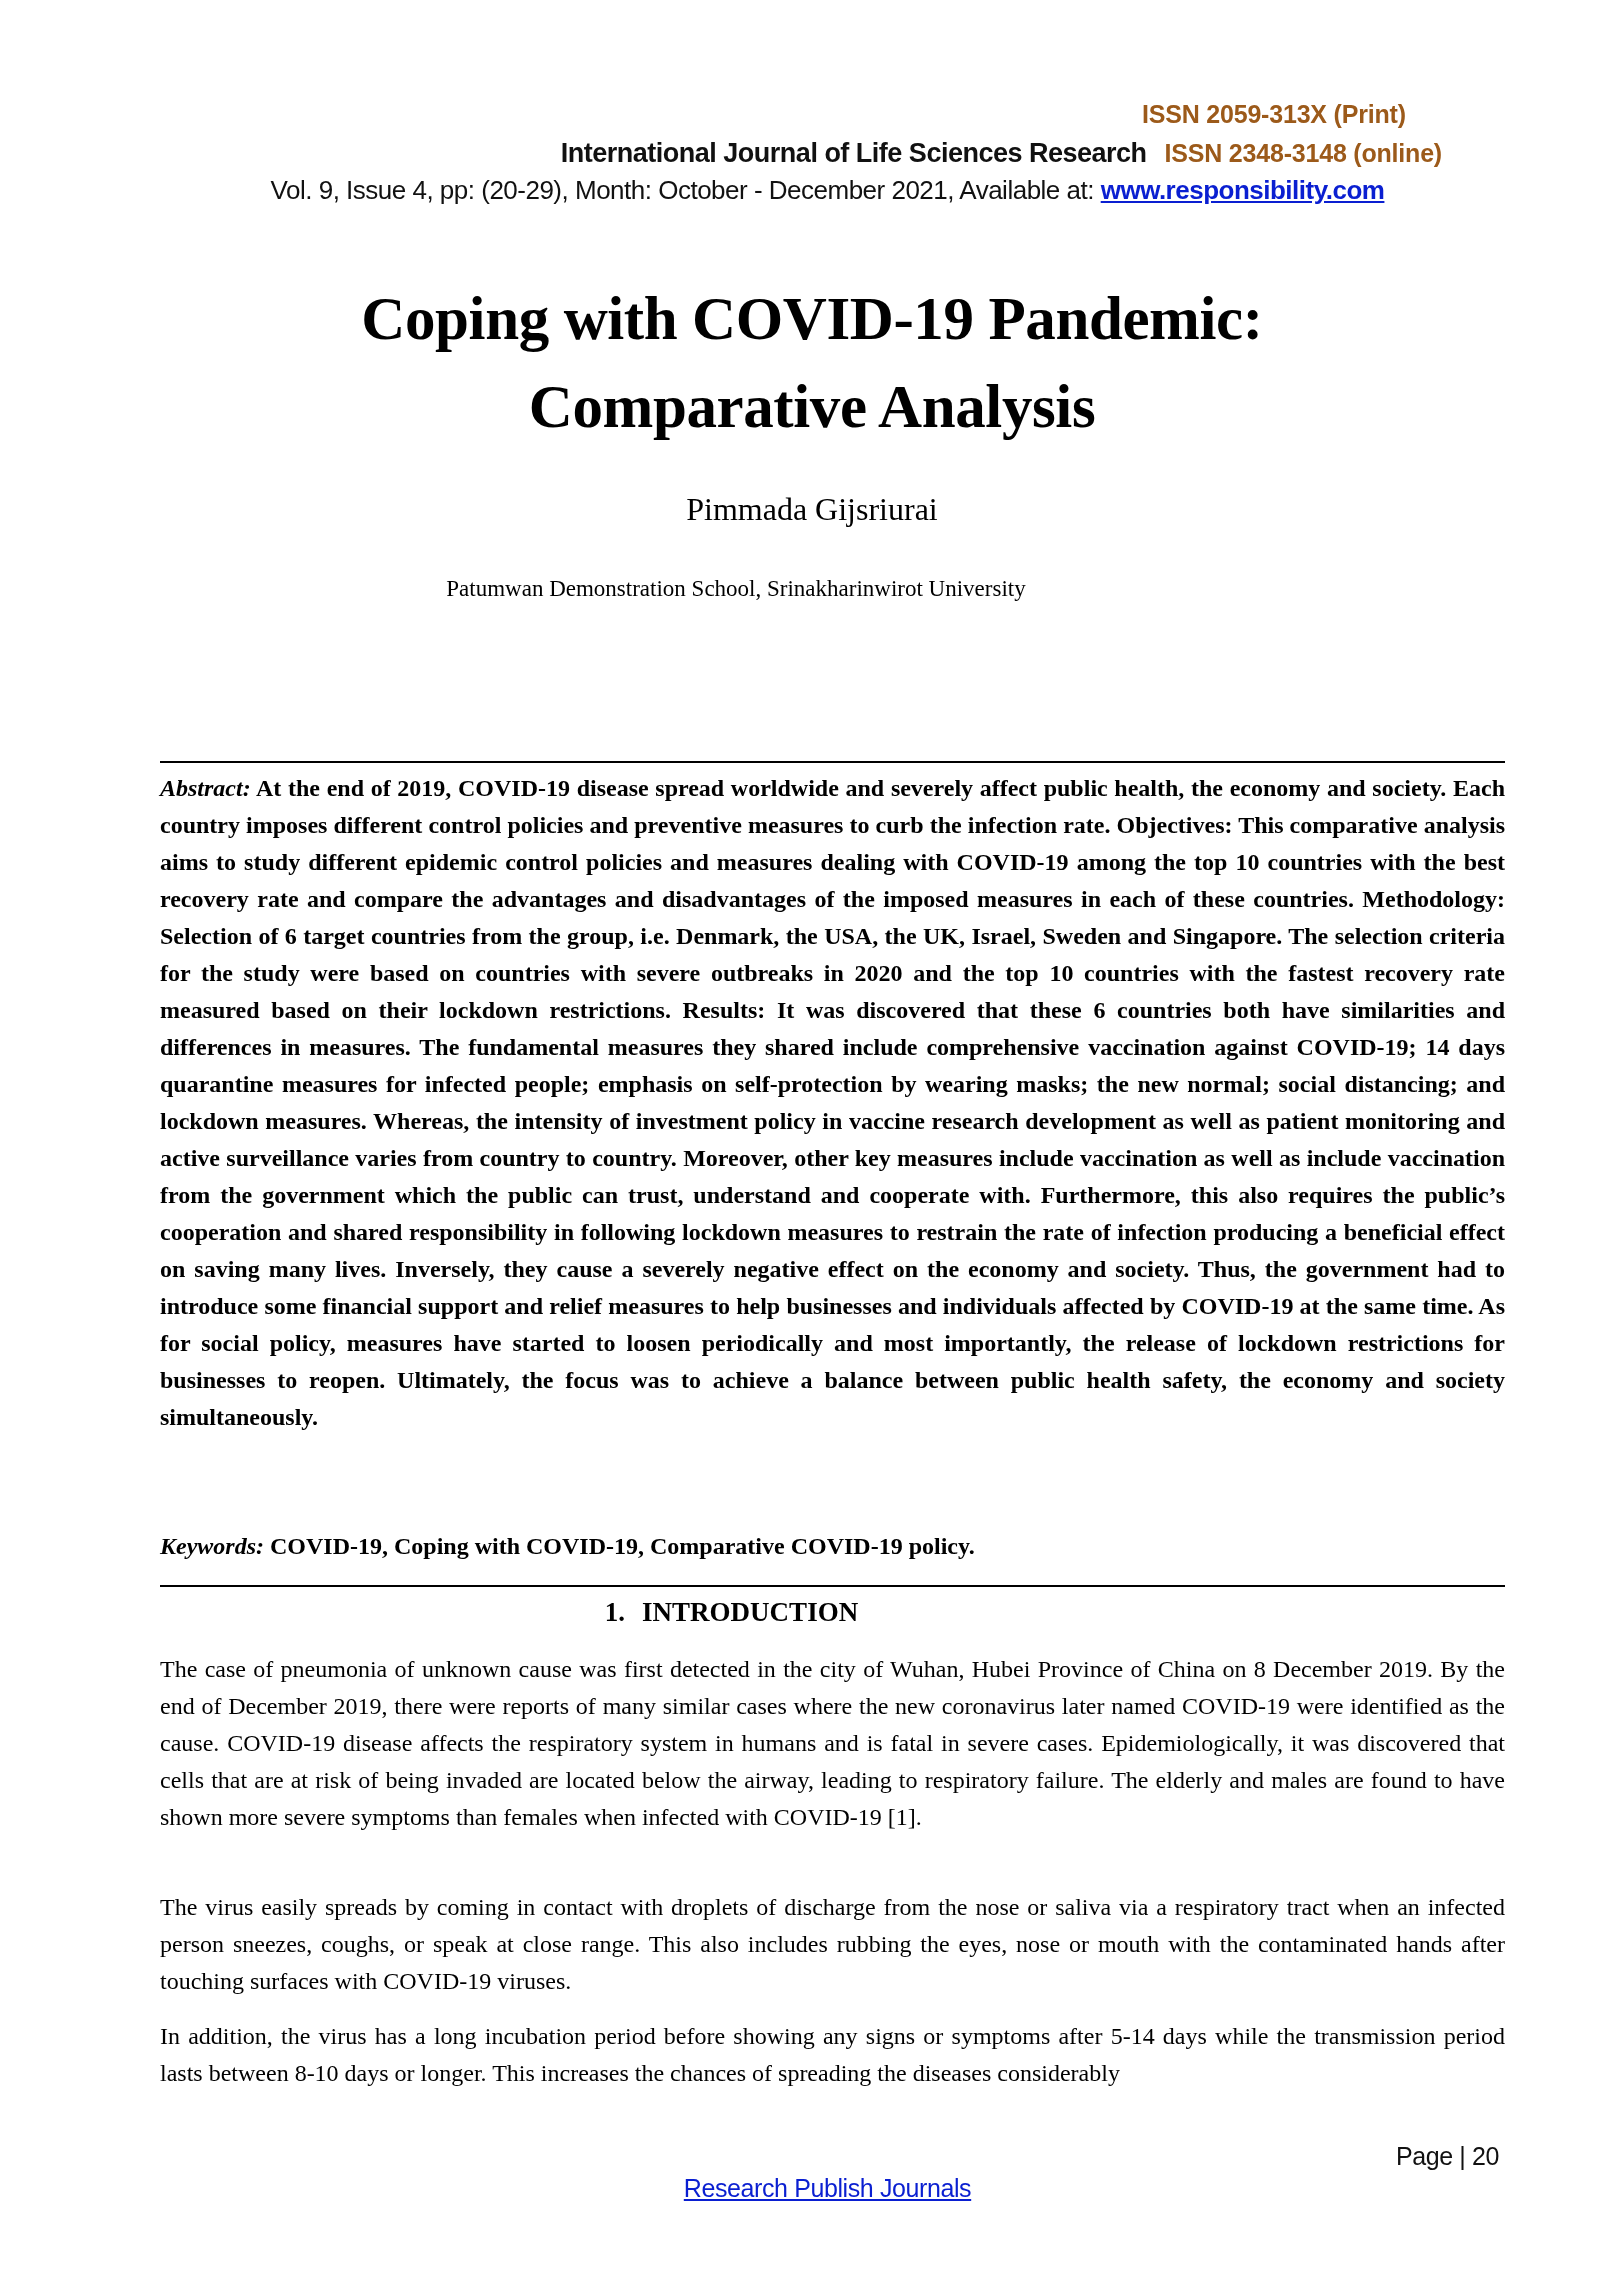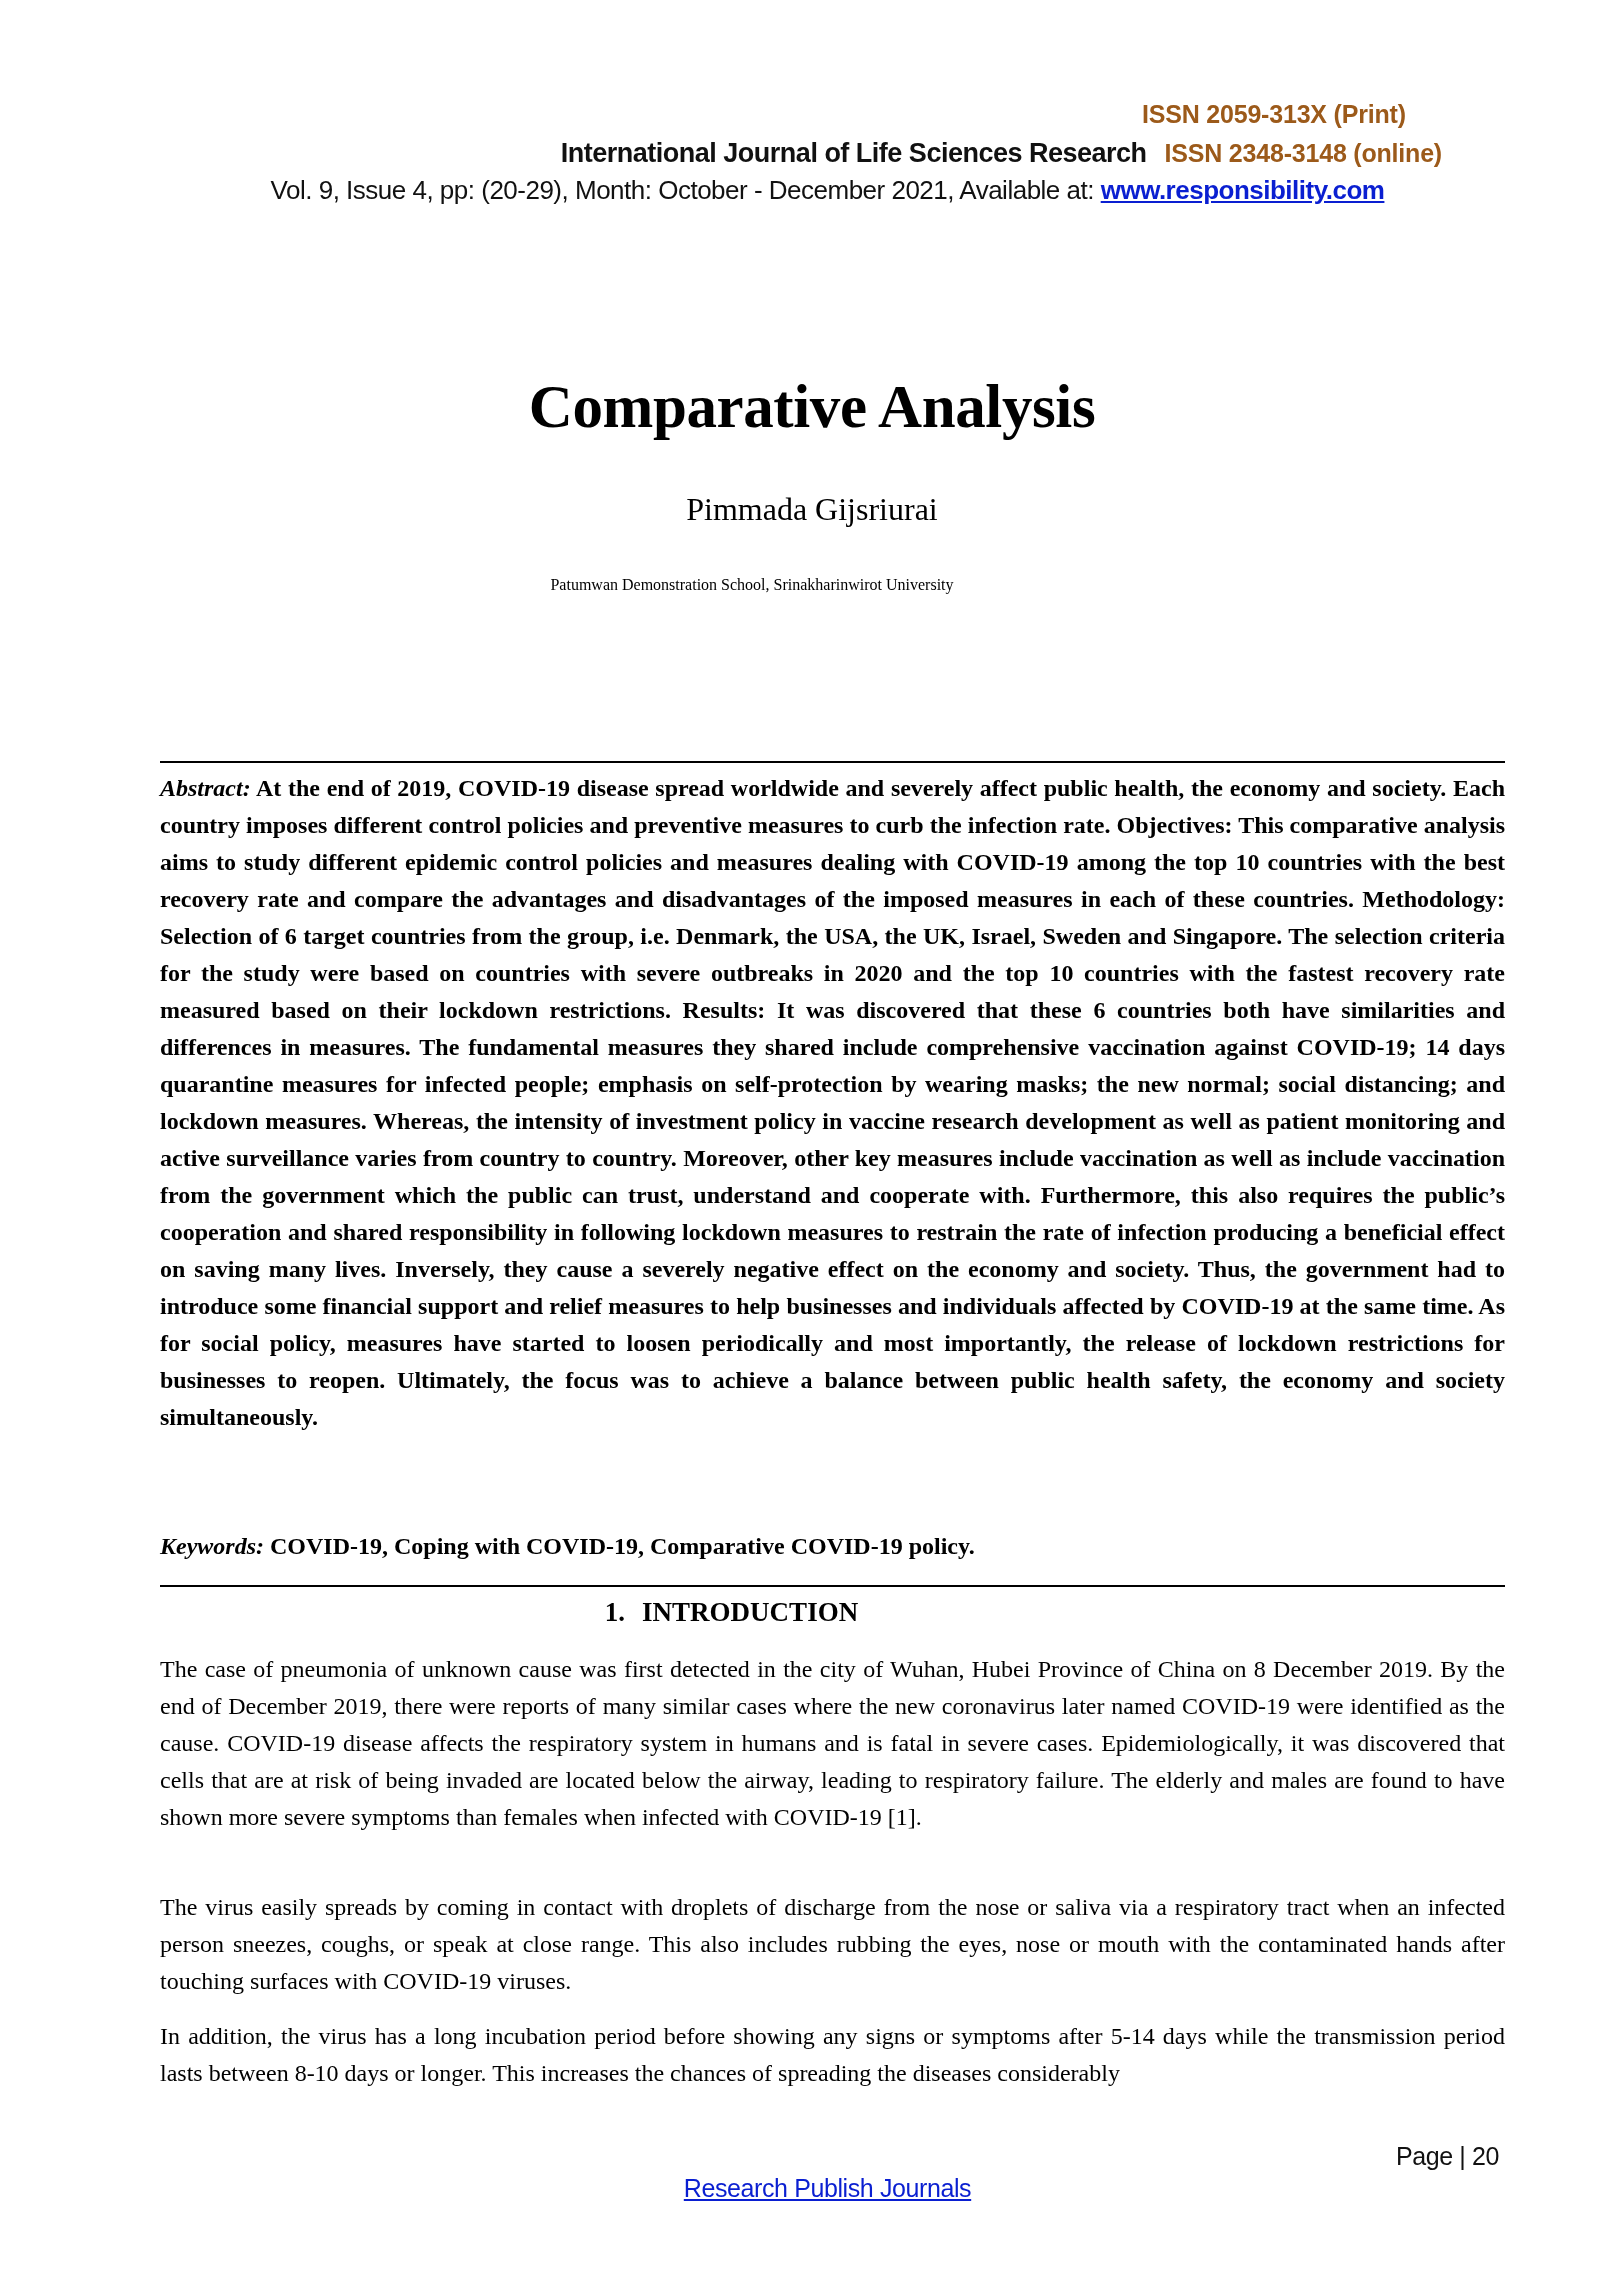--- a/index.html
+++ b/index.html
@@ -88,24 +88,24 @@
       position: absolute;
       top: 491px;
       left: 0;
       width: 1624px;
       text-align: center;
       font-size: 32px;
     }
     .affil {
       position: absolute;
       top: 576px;
-      left: 16px;
+      left: 0;
       width: 1472px;
       text-align: center;
-      font-size: 16px;
+      font-size: 23px;
     }
 
     
     .rule {
       position: absolute;
       left: 160px;
       width: 1345px;
       height: 2.3px;
       background: #000;
     }
@@ -198,21 +198,21 @@
   <div class="hdr-issn-print">ISSN 2059-313X (Print)</div>
   <div class="hdr-row2">
     <span class="hdr-journal">International Journal of Life Sciences Research</span><span class="hdr-issn-online">ISSN 2348-3148 (online)</span>
   </div>
   <div class="hdr-row3">
     <span>Vol. 9, Issue 4, pp: (20-29), Month: October - December 2021, Available at: </span><a class="hdr-url">www.responsibility.com</a>
   </div>
 </header>
 
 <h1 class="title">
-  <br>
+  <span>Coping with COVID-19 Pandemic:</span><br>
   <span>Comparative Analysis</span>
 </h1>
 <div class="author">Pimmada Gijsriurai</div>
 <div class="affil">Patumwan Demonstration School, Srinakharinwirot University</div>
 
 <div class="rule rule-top"></div>
 <p class="abstract"><span class="lbl">Abstract:</span> <span>At the end of 2019, COVID-19 disease spread worldwide and severely affect public health, the economy and society. Each country imposes different control policies and preventive measures to curb the infection rate. Objectives: This comparative analysis aims to study different epidemic control policies and measures dealing with COVID-19 among the top 10 countries with the best recovery rate and compare the advantages and disadvantages of the imposed measures in each of these countries. Methodology: Selection of 6 target countries from the group, i.e. Denmark, the USA, the UK, Israel, Sweden and Singapore. The selection criteria for the study were based on countries with severe outbreaks in 2020 and the top 10 countries with the fastest recovery rate measured based on their lockdown restrictions. Results: It was discovered that these 6 countries both have similarities and differences in measures. The fundamental measures they shared include comprehensive vaccination against COVID-19; 14 days quarantine measures for infected people; emphasis on self-protection by wearing masks; the new normal; social distancing; and lockdown measures. Whereas, the intensity of investment policy in vaccine research development as well as patient monitoring and active surveillance varies from country to country. Moreover, other key measures include vaccination as well as include vaccination from the government which the public can trust, understand and cooperate with. Furthermore, this also requires the public’s cooperation and shared responsibility in following lockdown measures to restrain the rate of infection producing a beneficial effect on saving many lives. Inversely, they cause a severely negative effect on the economy and society. Thus, the government had to introduce some financial support and relief measures to help businesses and individuals affected by COVID-19 at the same time. As for social policy, measures have started to loosen periodically and most importantly, the release of lockdown restrictions for businesses to reopen. Ultimately, the focus was to achieve a balance between public health safety, the economy and society simultaneously.</span></p>
 
 <p class="keywords"><span class="lbl">Keywords:</span> <span>COVID-19, Coping with COVID-19, Comparative COVID-19 policy.</span></p>
 <div class="rule rule-bottom"></div>

